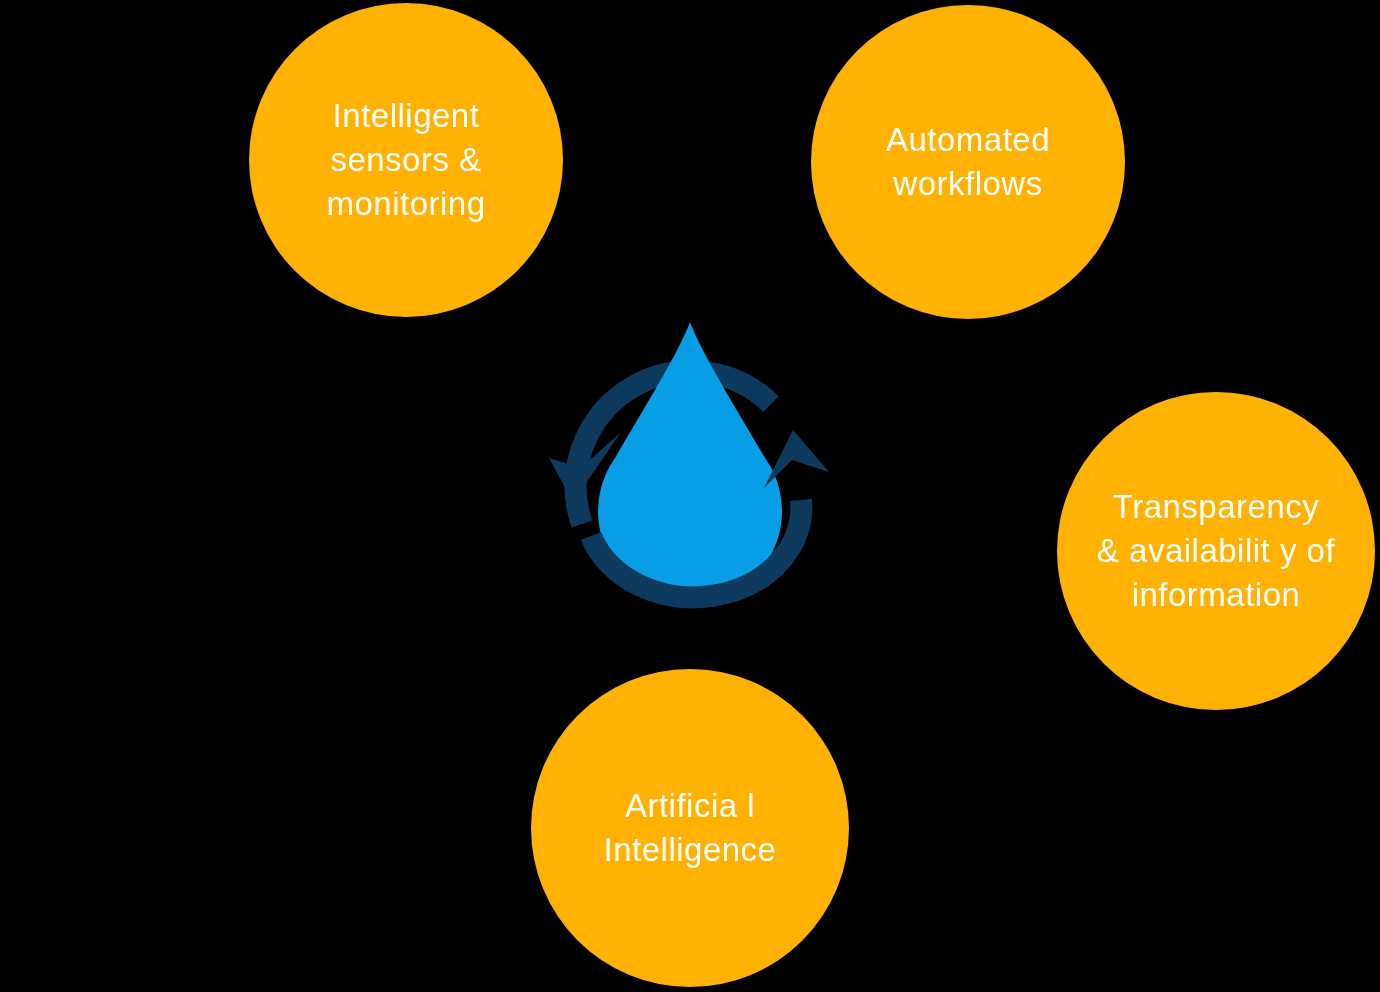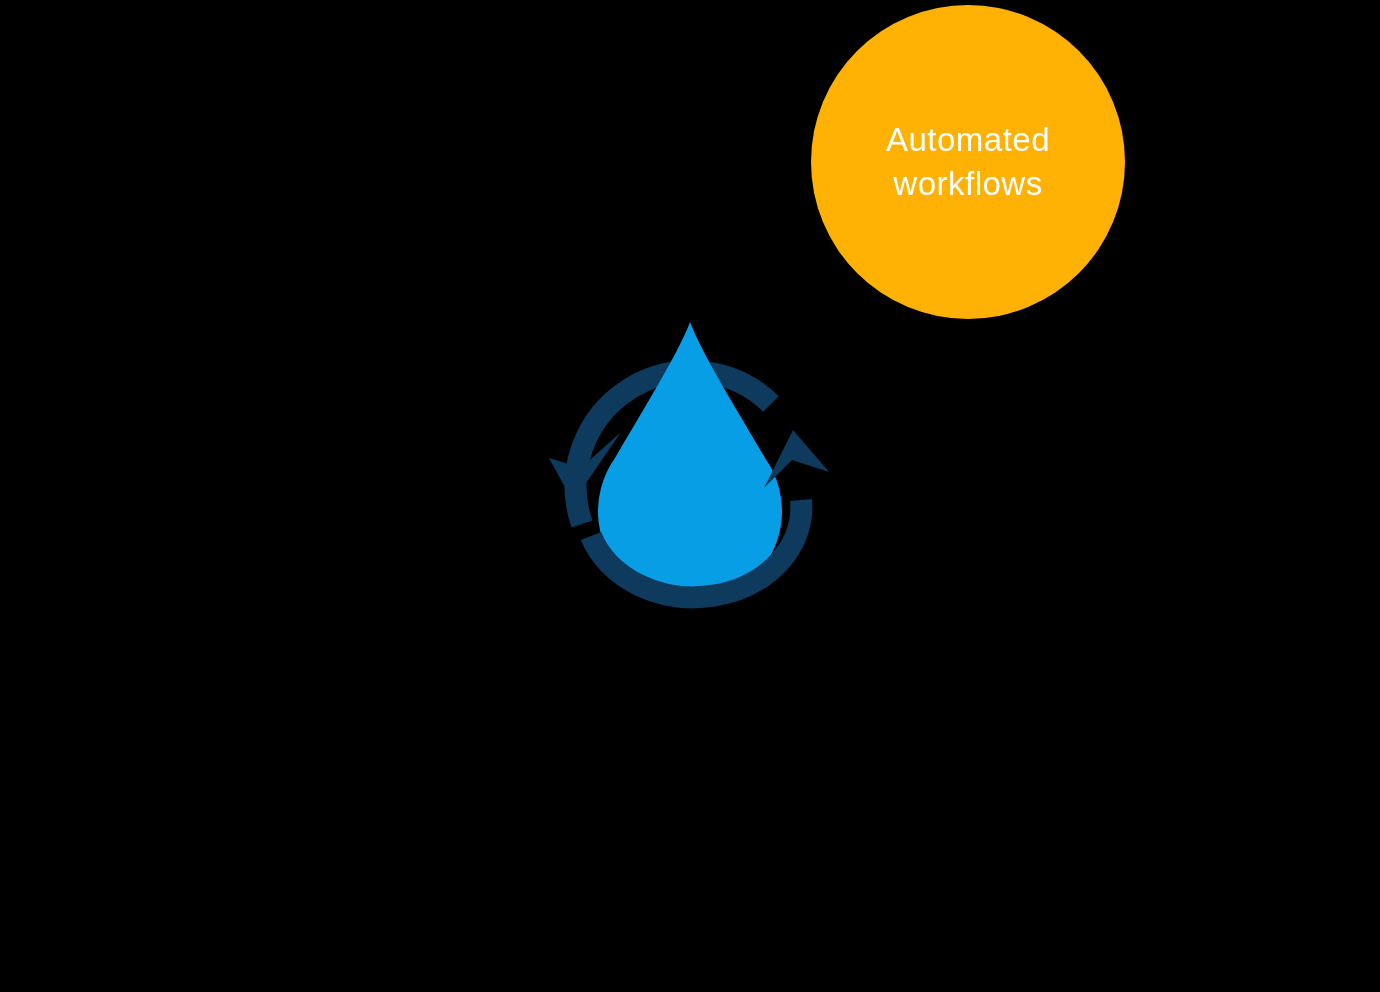--- a/index.html
+++ b/index.html
@@ -43,28 +43,42 @@
     top: 310px;
     width: 300px;
     height: 300px;
   }
 </style>
 </head>
 <body>
 
 <div class="canvas">
 
+  <div class="node node--sensors">
+    <span class="node-label">Intelligent
+sensors &amp;
+monitoring</span>
+  </div>
 
   <div class="node node--workflows">
     <span class="node-label">Automated
 workflows</span>
   </div>
 
 
+  <div class="node node--transparency">
+    <span class="node-label">Transparency
+&amp; availabilit y of
+information</span>
+  </div>
 
+  <div class="node node--ai">
+    <span class="node-label">Artificia l
+Intelligence</span>
+  </div>
 
   <svg class="center-icon" viewBox="0 0 300 300" xmlns="http://www.w3.org/2000/svg">
 
     <path d="M 226 94 A 115 115 0 0 0 37 214" fill="none" stroke-width="22" stroke="#0E3A5E"></path>
 
     <path d="M 145 12 C 156 42 192 100 220 148 A 92 92 0 1 1 70 148 C 98 100 134 42 145 12 Z" fill="#089EE6"></path>
 
     <path d="M 46 226 A 108 90 0 0 0 256 190" fill="none" stroke-width="22" stroke="#0E3A5E"></path>
 
     <polygon points="28,192 76,122 36,158 4,148" fill="#0E3A5E"></polygon>

